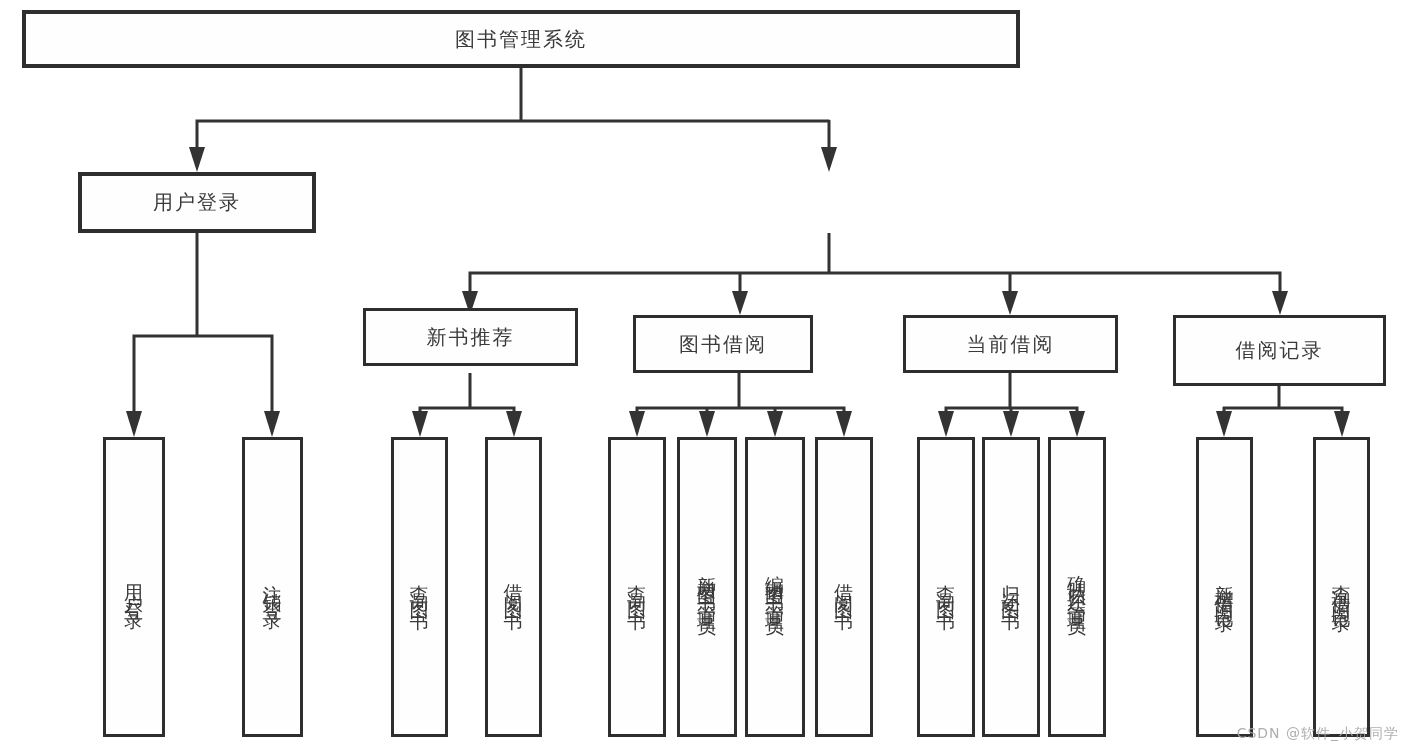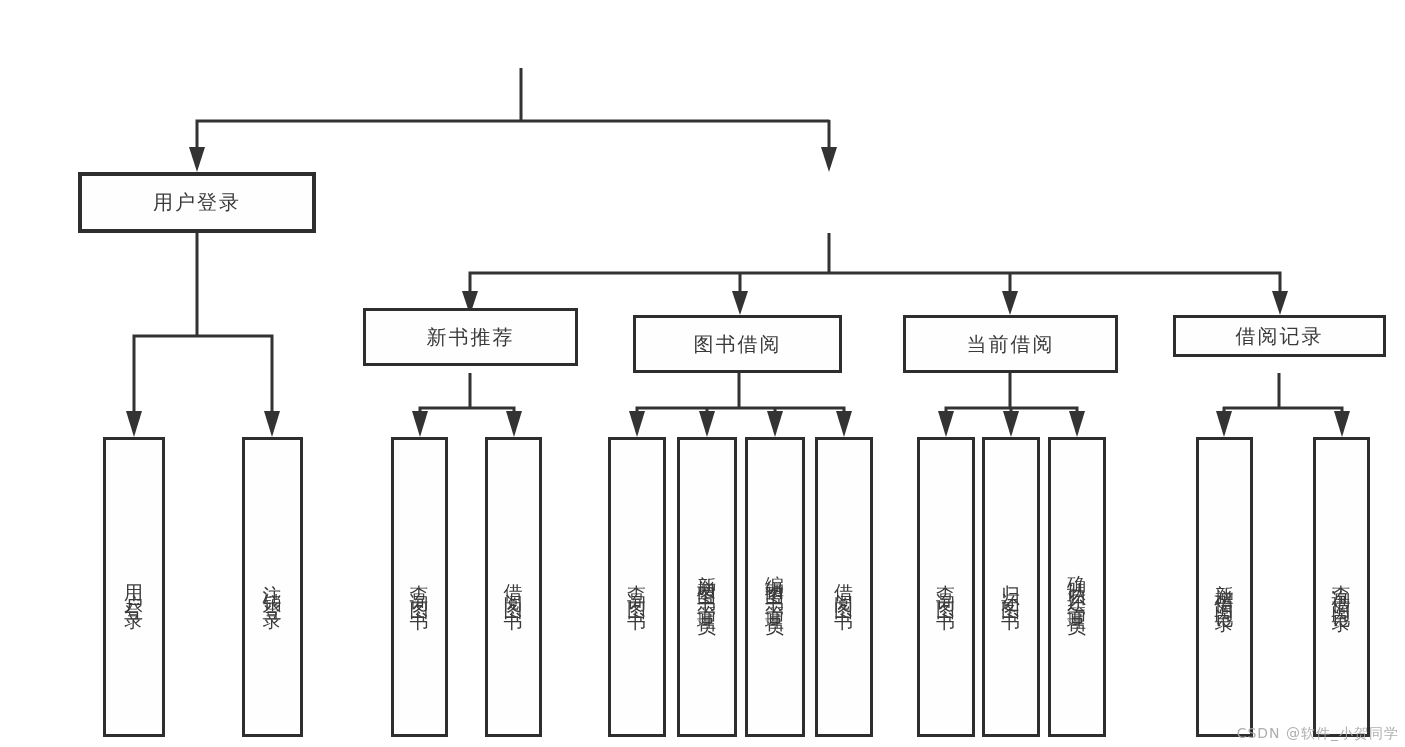--- a/index.html
+++ b/index.html
@@ -94,27 +94,28 @@
       <polygon points="767,411 783,411 775,437"></polygon>
       <polygon points="836,411 852,411 844,437"></polygon>
       <polygon points="938,411 954,411 946,437"></polygon>
       <polygon points="1003,411 1019,411 1011,437"></polygon>
       <polygon points="1069,411 1085,411 1077,437"></polygon>
       <polygon points="1216,411 1232,411 1224,437"></polygon>
       <polygon points="1334,411 1350,411 1342,437"></polygon>
     </g>
   </svg>
 
+  <div class="node h-label heavy" style="left:22px; top:10px; width:998px; height:58px;">图书管理系统</div>
 
   <div class="node h-label heavy" style="left:78px; top:172px; width:238px; height:61px;">用户登录</div>
 
   <div class="node h-label" style="left:363px; top:308px; width:215px; height:58px;">新书推荐</div>
-  <div class="node h-label" style="left:633px; top:315px; width:209px; height:58px;">图书借阅</div>
+  <div class="node h-label" style="left:633px; top:315px; width:180px; height:58px;">图书借阅</div>
   <div class="node h-label" style="left:903px; top:315px; width:215px; height:58px;">当前借阅</div>
-  <div class="node h-label" style="left:1173px; top:315px; width:213px; height:42px;">借阅记录</div>
+  <div class="node h-label" style="left:1173px; top:315px; width:213px; height:71px;">借阅记录</div>
 
   <div class="node leaf" style="left:103px; top:437px; width:62px; height:300px;">用户登录</div>
   <div class="node leaf" style="left:242px; top:437px; width:61px; height:300px;">注销登录</div>
 
   <div class="node leaf" style="left:391px; top:437px; width:57px; height:300px;">查询图书</div>
   <div class="node leaf" style="left:485px; top:437px; width:57px; height:300px;">借阅图书</div>
 
   <div class="node leaf" style="left:608px; top:437px; width:58px; height:300px;">查询图书</div>
   <div class="node leaf long" style="left:677px; top:437px; width:60px; height:300px;">新增图书（管理员）</div>
   <div class="node leaf long" style="left:745px; top:437px; width:60px; height:300px;">编辑图书（管理员）</div>

